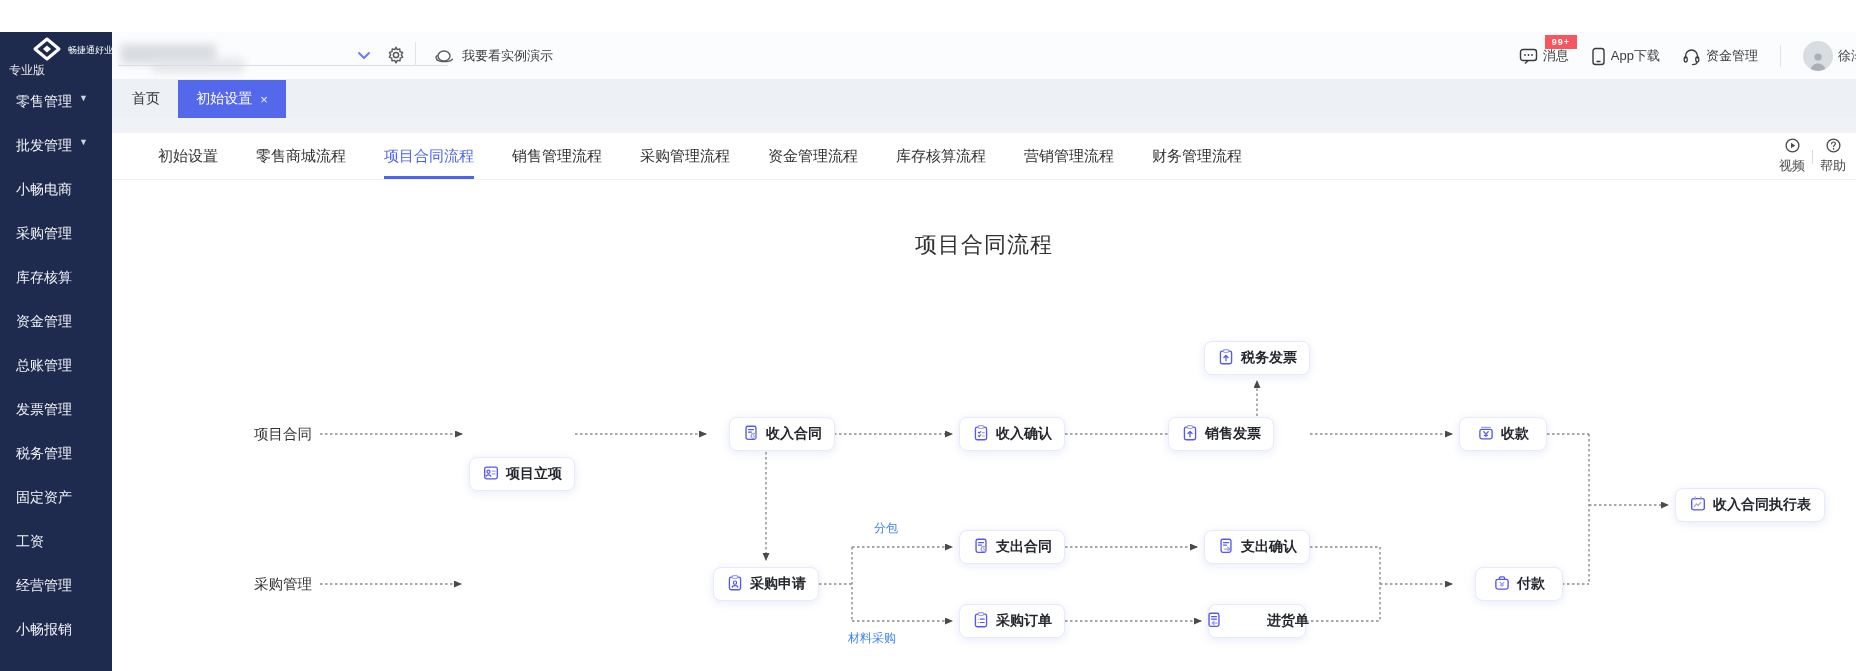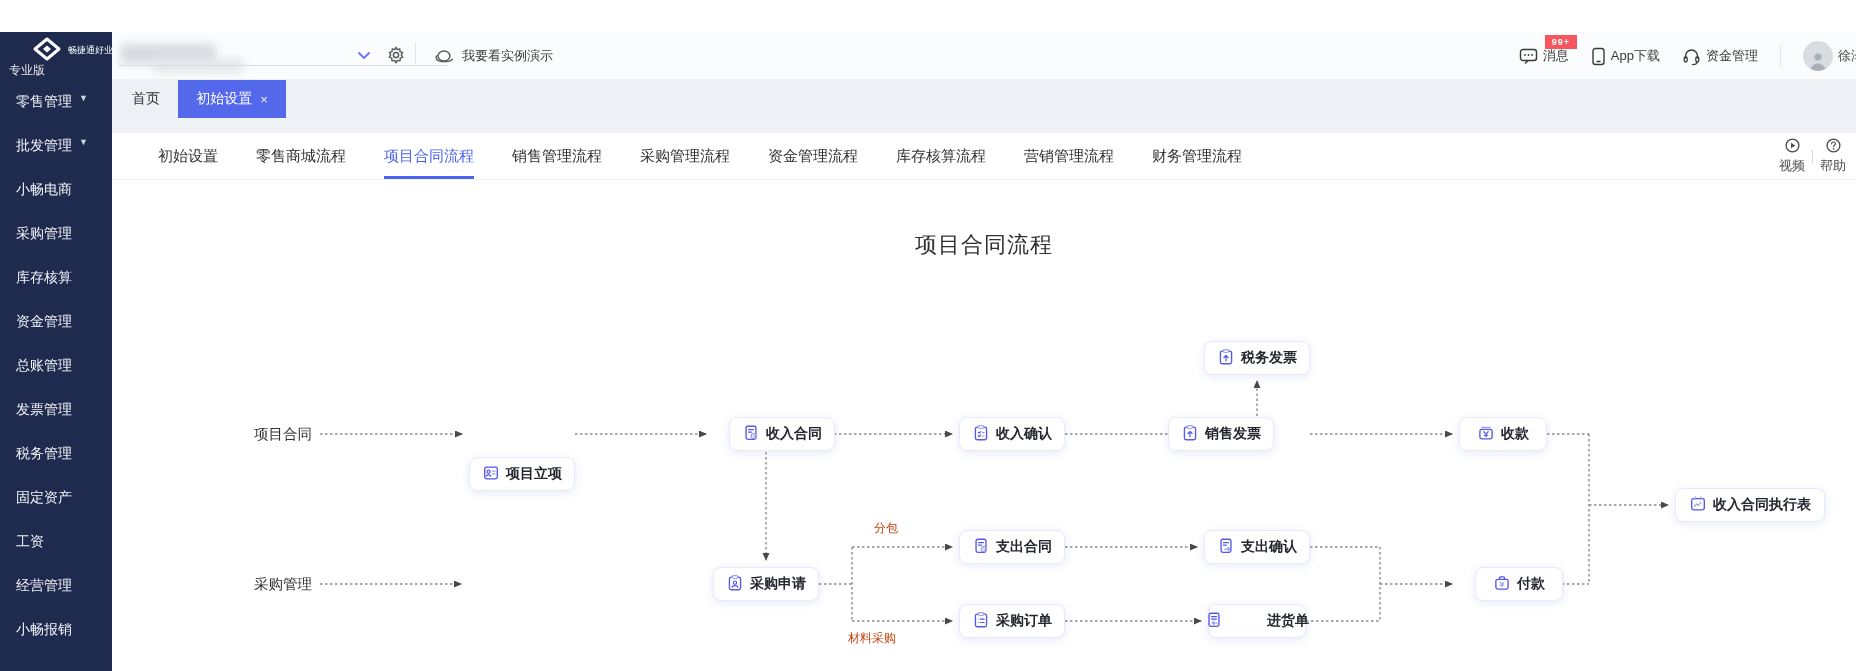--- a/index.html
+++ b/index.html
@@ -50,21 +50,21 @@
 
   
   .sidebar { position:absolute; left:0; top:80px; width:112px; height:591px; background:#1E2B4E; padding-top:13px; }
   .side-item { height:44px; display:flex; align-items:flex-start; padding-left:16px; color:#F2F4F8; font-size:14px; cursor:pointer; white-space:nowrap; }
   .side-item .caret { font-size:9px; margin-left:7px; color:#cfd5e6; }
 
   
   .canvas { position:absolute; left:112px; top:180px; width:1744px; height:491px; background:#fff; }
   .flow-title { position:absolute; left:0; top:50px; width:1744px; text-align:center; font-size:22px; color:#303133; font-weight:500; letter-spacing:1px; }
   .lane-label { position:absolute; width:70px; text-align:right; font-size:14.5px; color:#303133; white-space:nowrap; }
-  .branch-label { position:absolute; font-size:12px; color:#c2410c; white-space:nowrap; }
+  .branch-label { position:absolute; font-size:12px; color:#3b82f6; white-space:nowrap; }
   .node { position:absolute; height:34px; background:#fff; border:1px solid #E8EAF5; border-radius:8px;
           box-shadow:0 2px 8px rgba(84,104,236,.14); display:flex; align-items:center; justify-content:center;
           gap:6px; font-size:14px; color:#24262e; font-weight:700; cursor:pointer; white-space:nowrap; }
   .node svg { flex:0 0 auto; }
   svg.wires { position:absolute; left:0; top:0; }
 </style>
 </head>
 <body>
 
 <div id="page">

